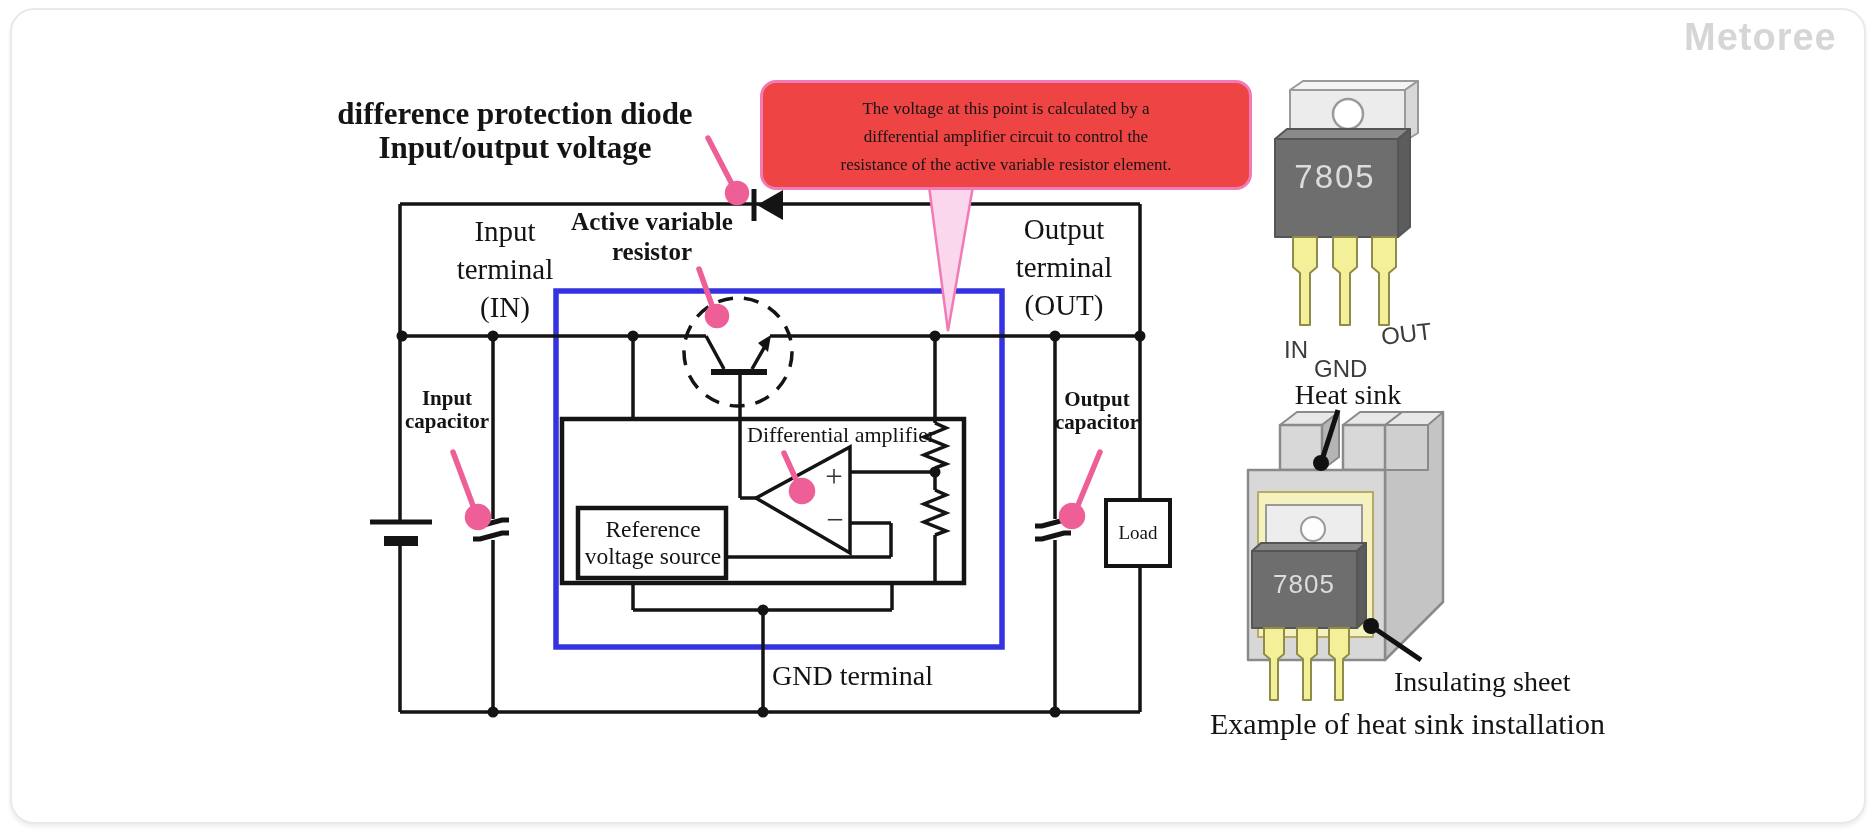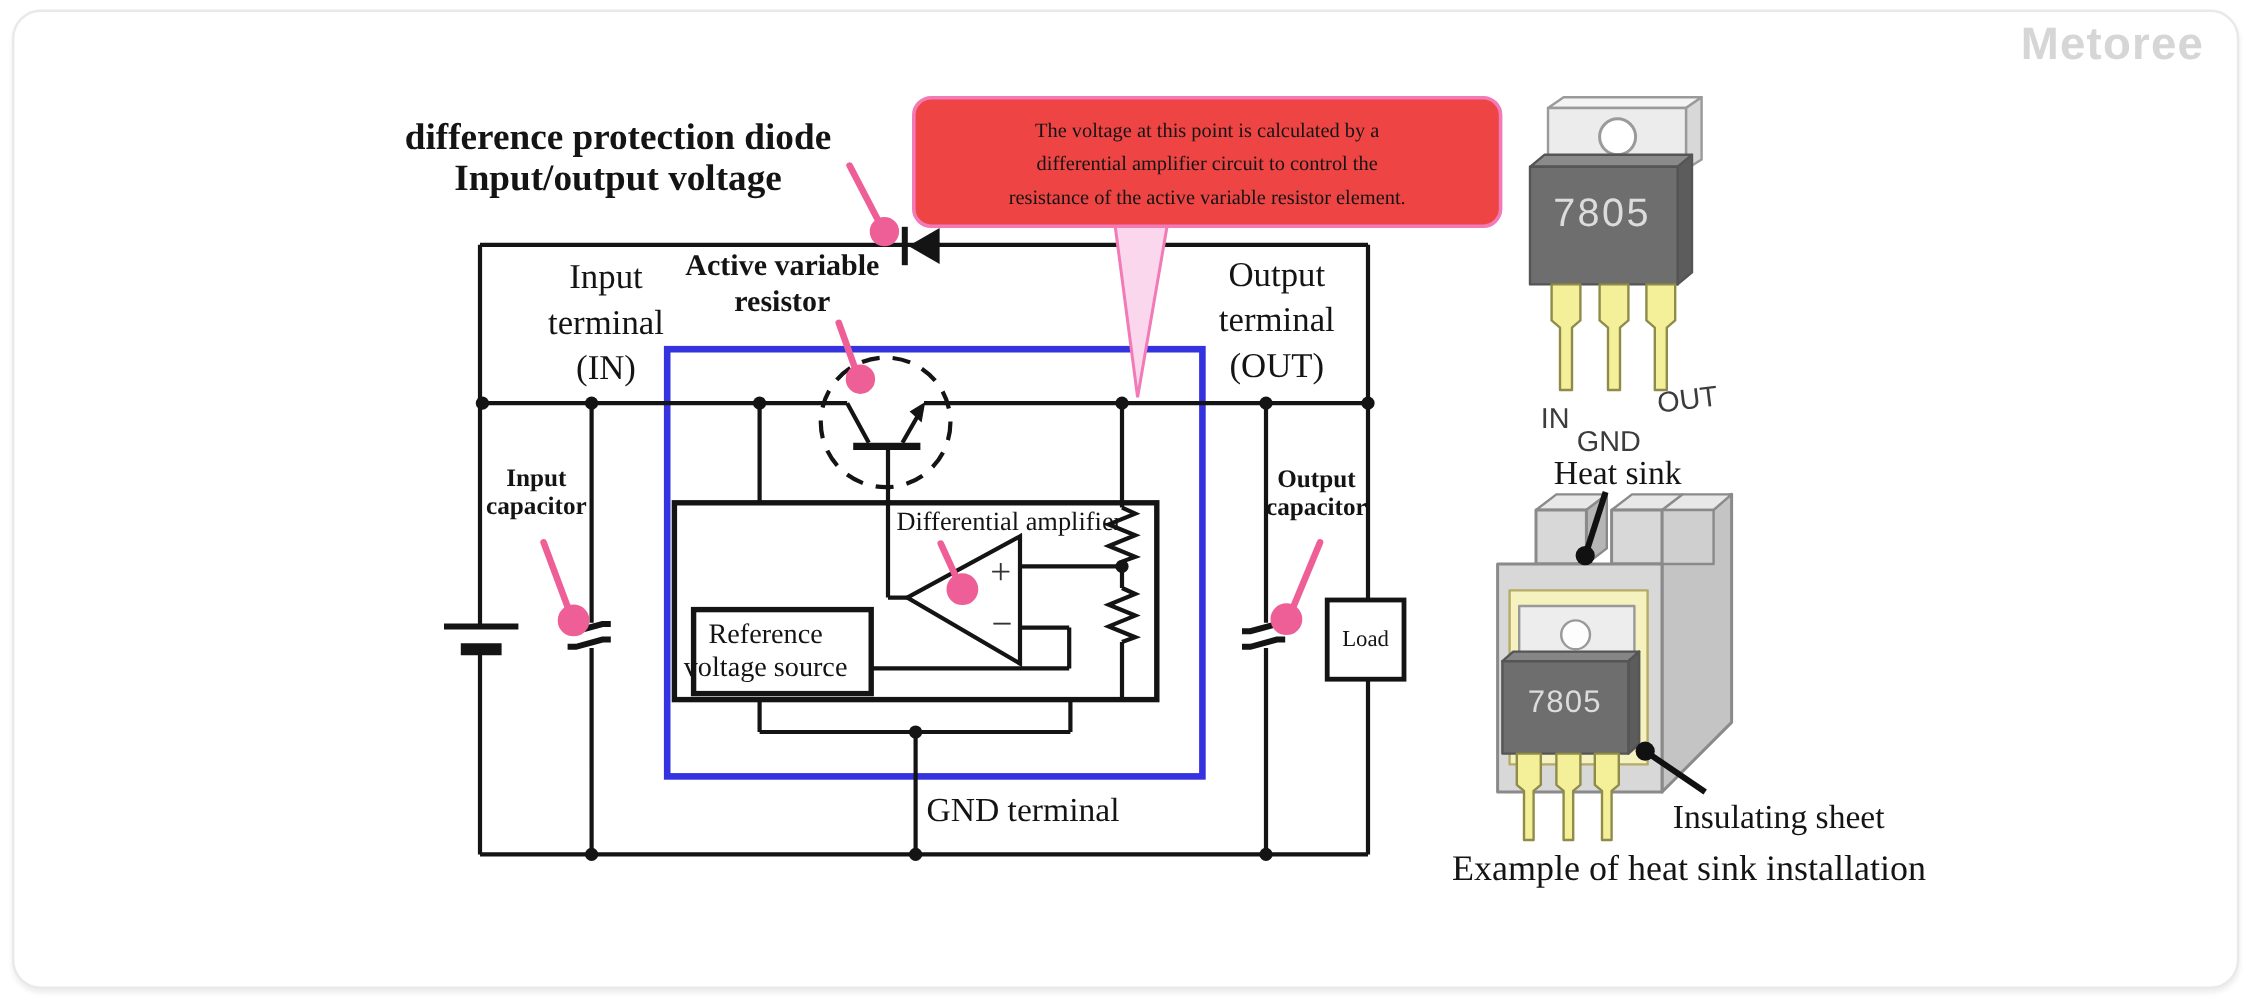--- a/index.html
+++ b/index.html
@@ -200,21 +200,21 @@
   </div>
 
   <div class="abs lblb21 ctr" style="left:1041px;top:388px;width:112px;">
     <div>Output</div>
     <div>capacitor</div>
   </div>
 
 
   <div class="abs diff" style="left:747px;top:422px;">Differential amplifier</div>
 
-  <div class="abs refbox" style="left:566px;top:510px;width:144px;height:66px;">
+  <div class="abs refbox" style="left:581px;top:510px;width:144px;height:66px;">
     <div>
       <div>Reference</div>
       <div>voltage source</div>
     </div>
   </div>
 
   <div class="abs loadbox" style="left:1106px;top:500px;width:64px;height:66px;">Load</div>
 
   <div class="abs gnd ctr" style="left:765px;top:660px;width:175px;">GND terminal</div>
 

